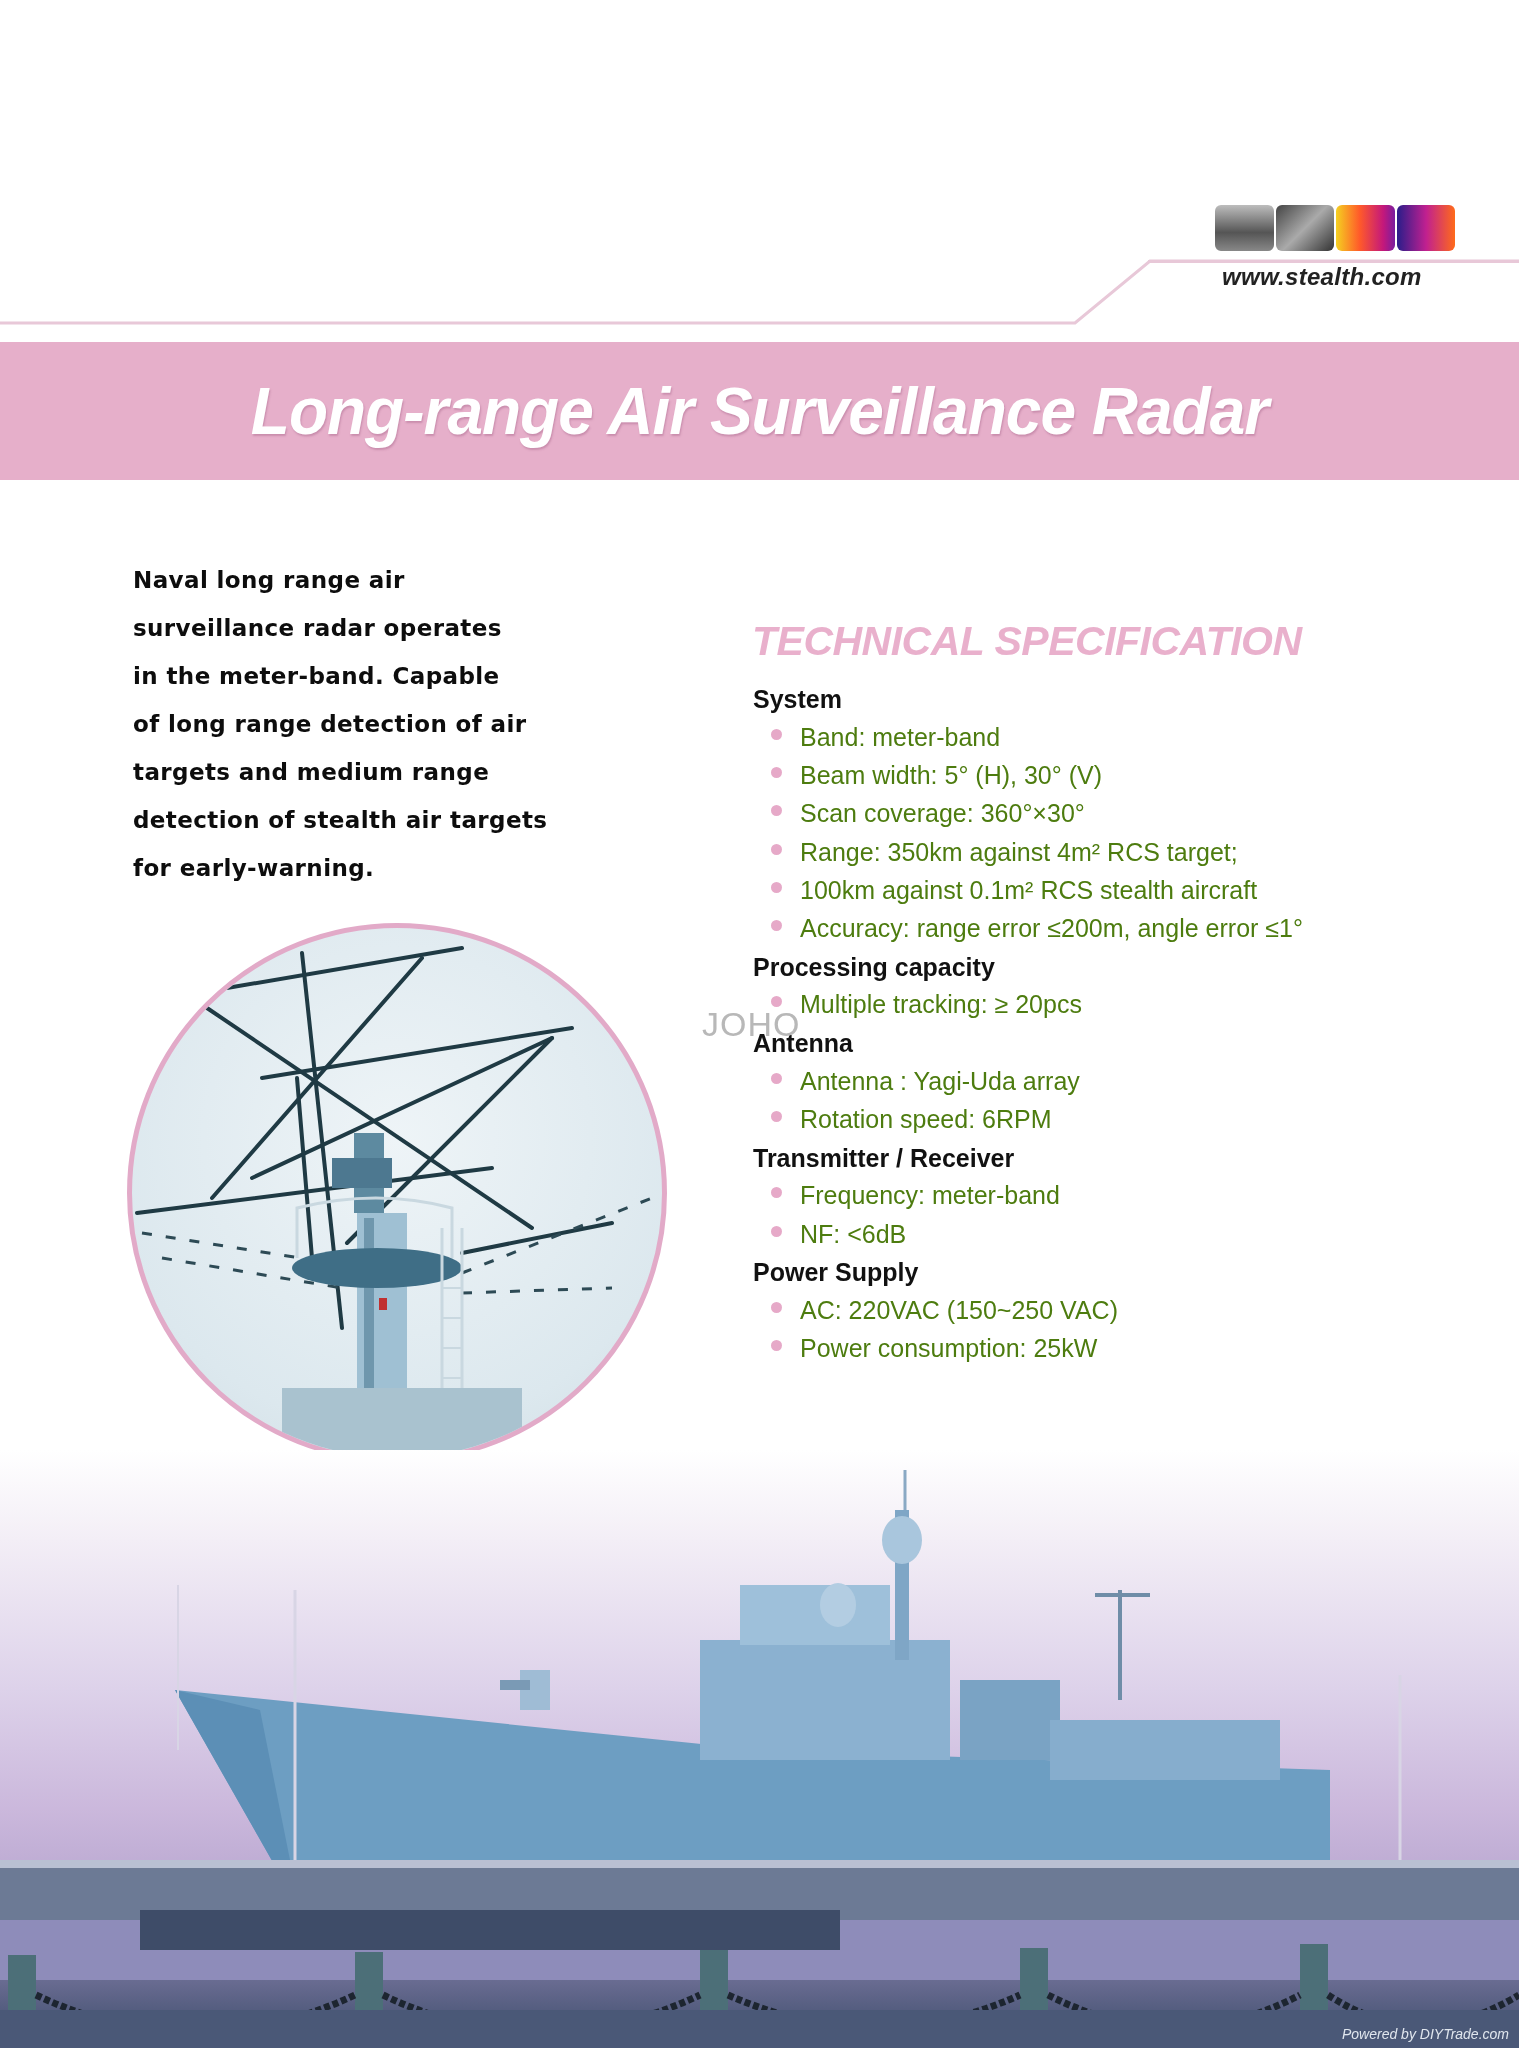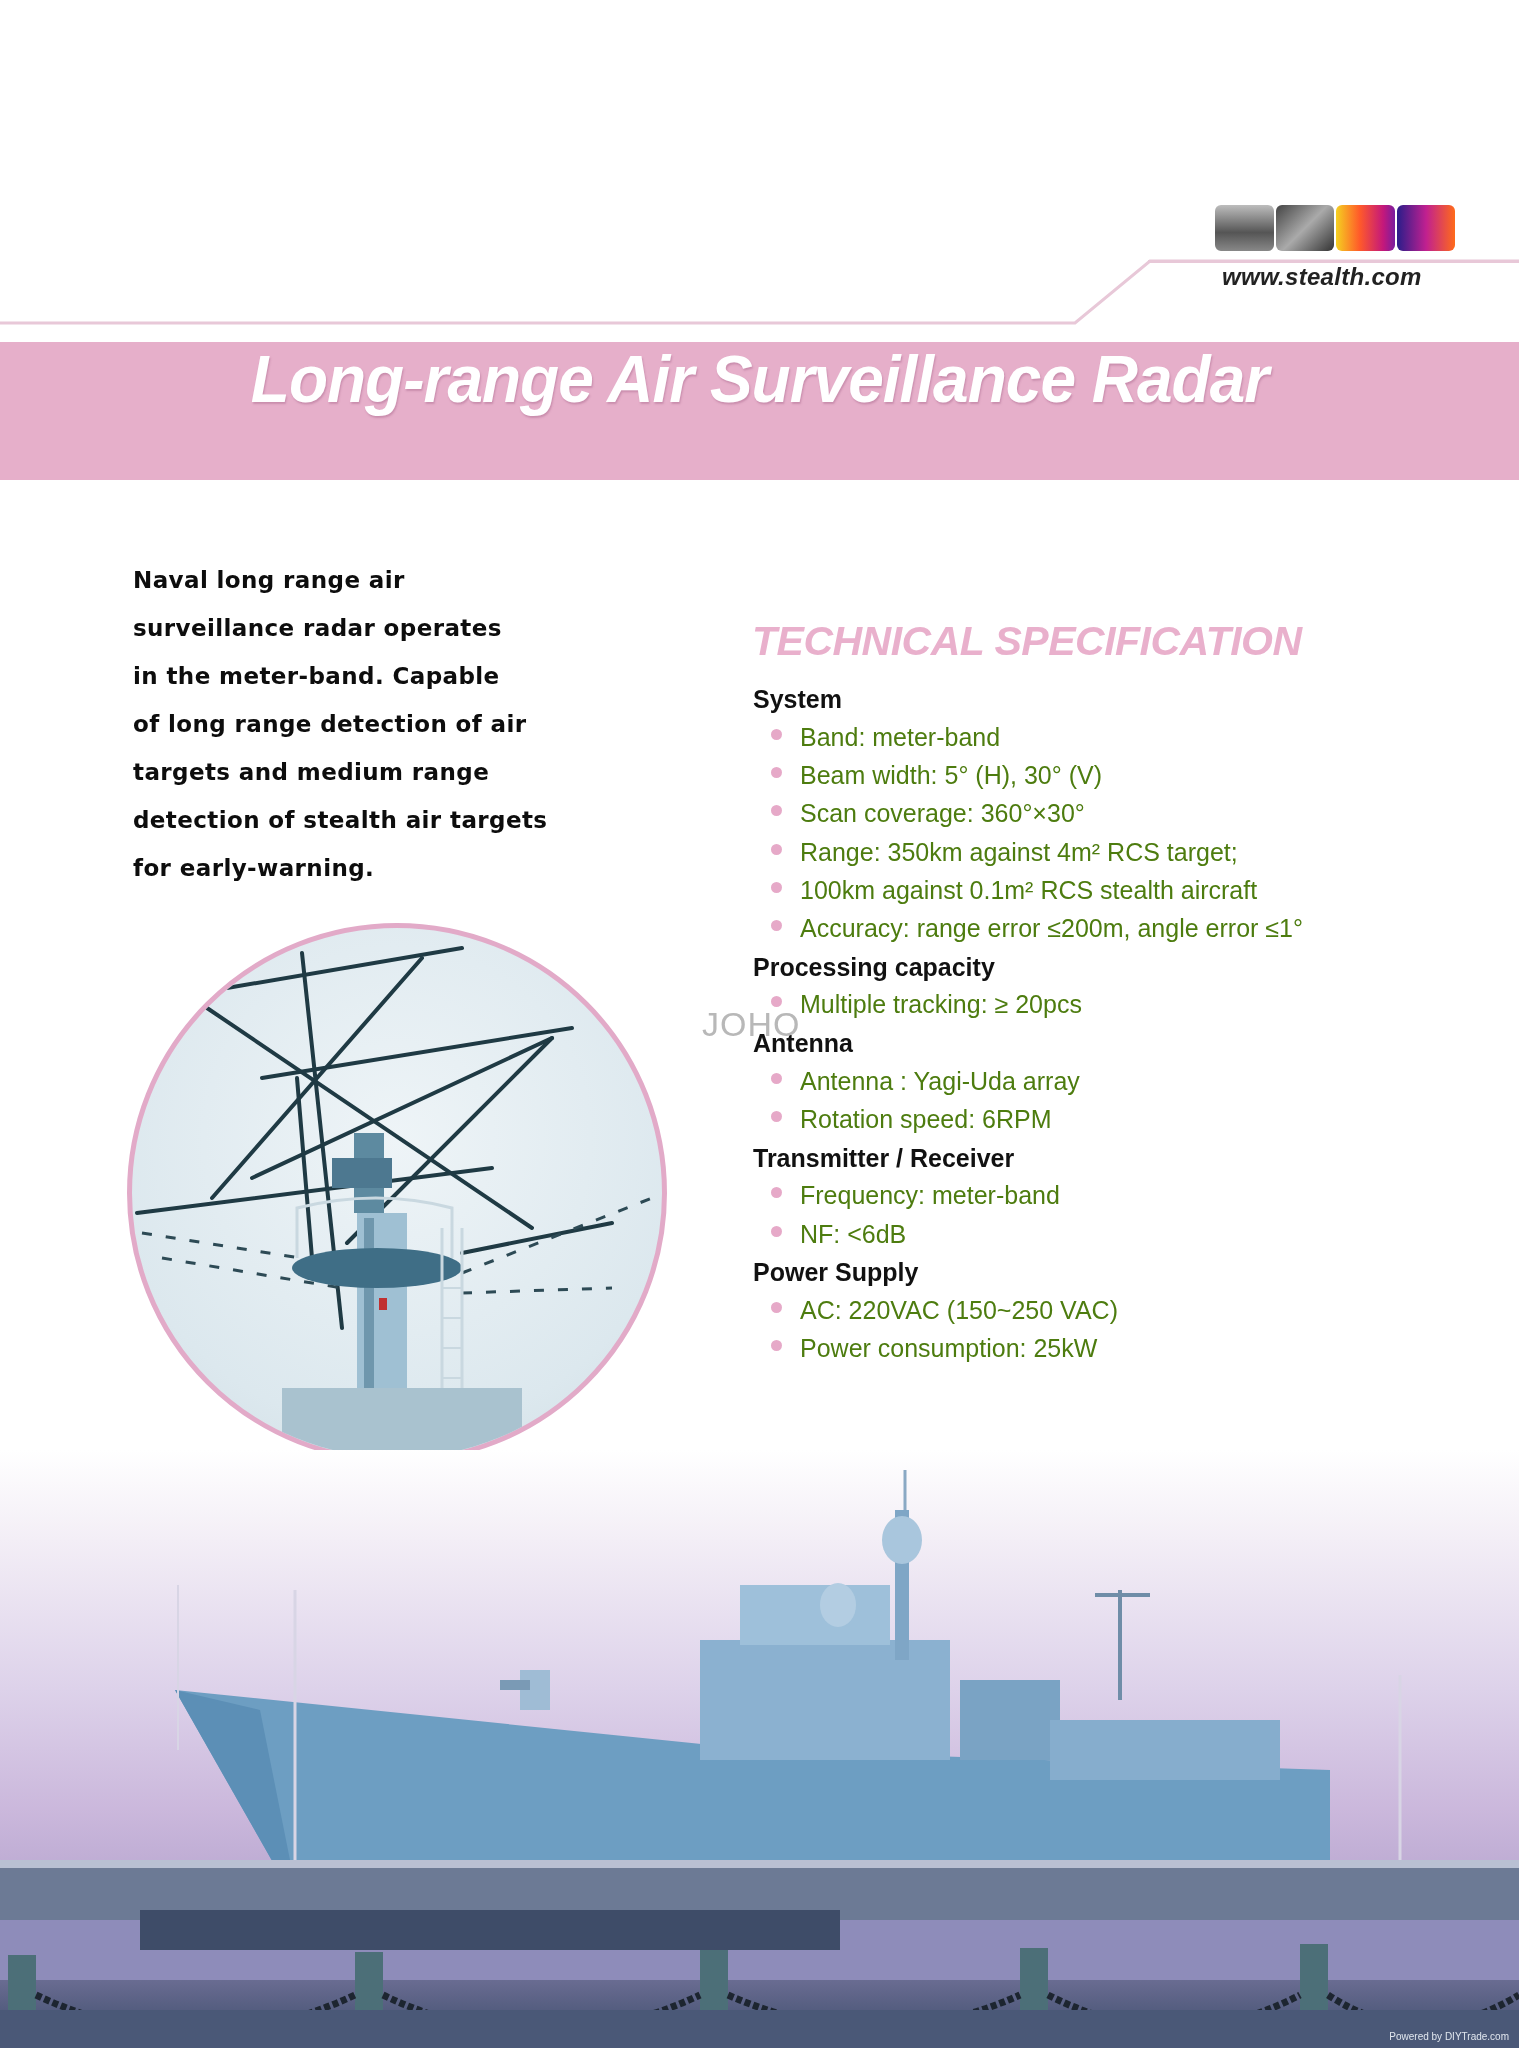--- a/index.html
+++ b/index.html
@@ -29,21 +29,21 @@
       position: absolute; left: 1222px; top: 263px; font-size: 24px; font-style: italic; font-weight: bold;
       color: #222; letter-spacing: 0.3px;
     }
     .header-line-right {
       position: absolute; left: 1148px; top: 260px; width: 371px; height: 3px; background: #e8c8d8;
     }
 
     
     .banner {
       position: absolute; left: 0; top: 342px; width: 1519px; height: 138px;
-      background: #e6afca; display: flex; align-items: flex-start; justify-content: center;
+      background: #e6afca; display: flex; align-items: center; justify-content: center;
     }
     .banner-title {
       font-family: "Liberation Sans", sans-serif; font-weight: bold; font-style: italic;
       font-size: 64px; color: #ffffff; letter-spacing: -1px;
       text-shadow: 1px 2px 2px rgba(150,80,120,0.35);
       transform: scaleY(1.05);
     }
 
     
     .intro {
@@ -84,21 +84,21 @@
     }
     .circle svg { position: absolute; left: 0; top: 0; }
 
     
     .ship-photo {
       position: absolute; left: 0; top: 1450px; width: 1519px; height: 598px; overflow: hidden;
       background: linear-gradient(180deg, #ffffff 0%, #f3eef6 15%, #ddd2ea 40%, #cbb8dc 60%, #b7a6cf 75%, #6c6e94 88%, #3a4a68 100%);
     }
     .ship-photo svg { position: absolute; left: 0; top: 0; }
     .credit {
-      position: absolute; right: 10px; bottom: 6px; font-size: 10px; color: #e0e6ee;
+      position: absolute; right: 10px; bottom: 6px; font-size: 14px; font-style: italic; color: #e0e6ee;
     }
   </style>
 </head>
 <body>
 
 <div class="logo">
   <div class="ltr l1"></div>
   <div class="ltr l2"></div>
   <div class="ltr l3"></div>
   <div class="ltr l4"></div>

